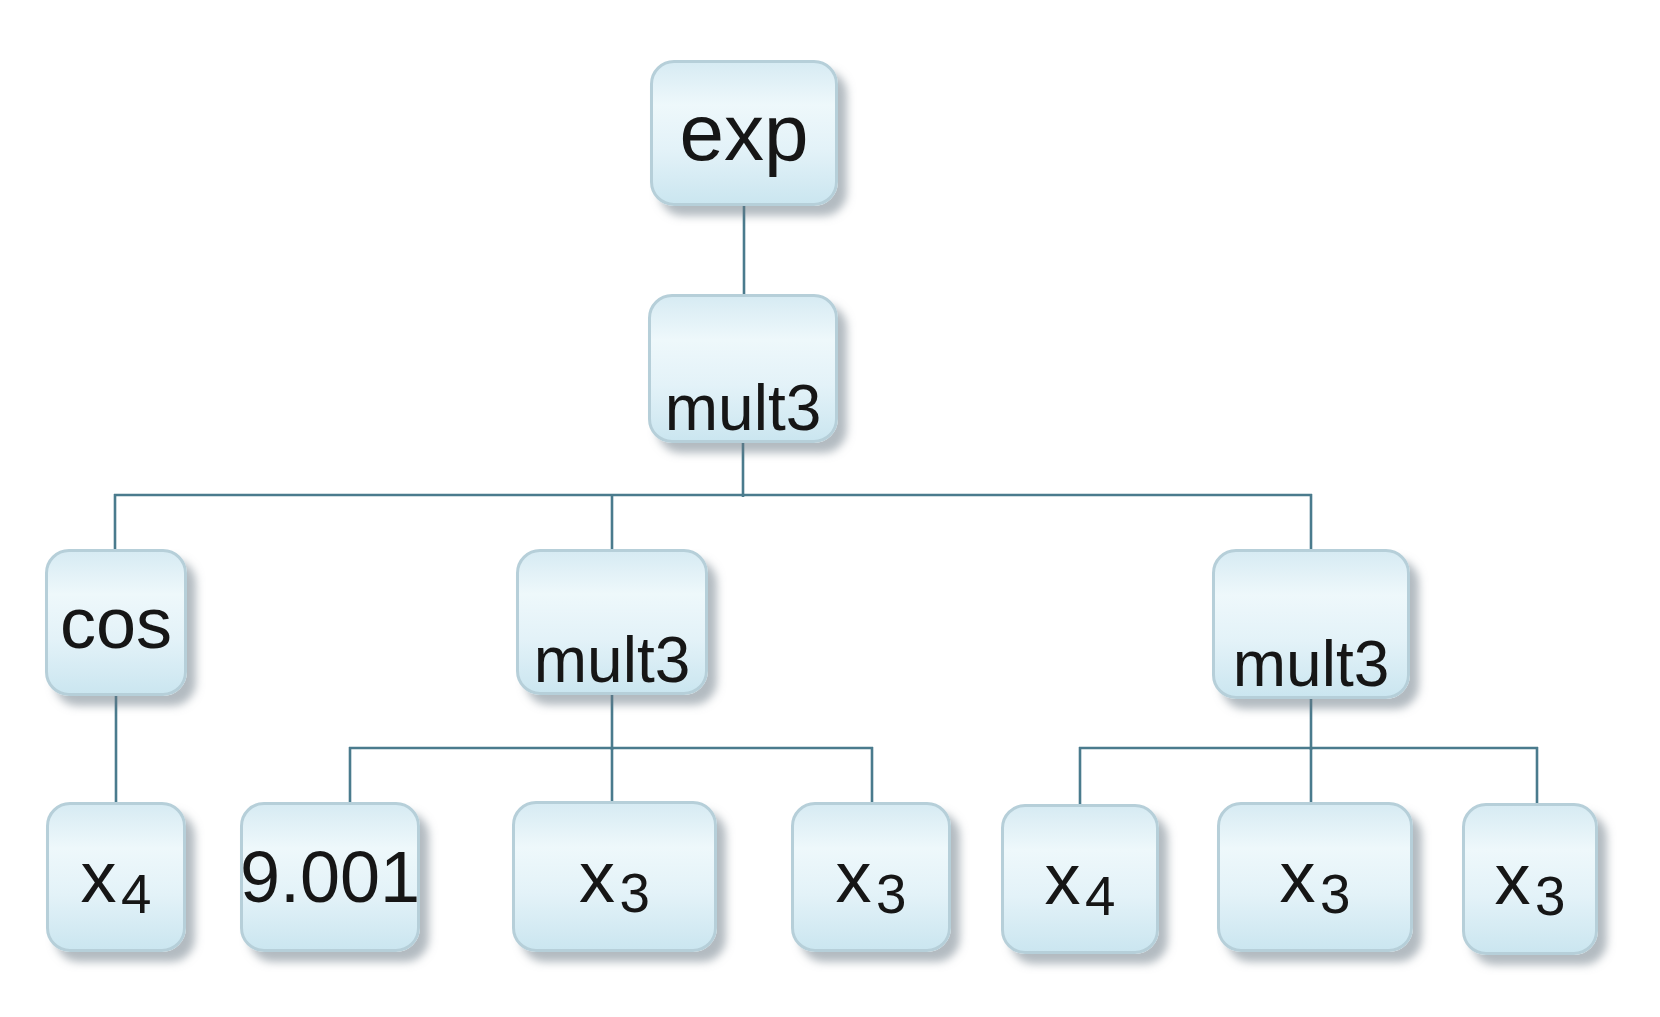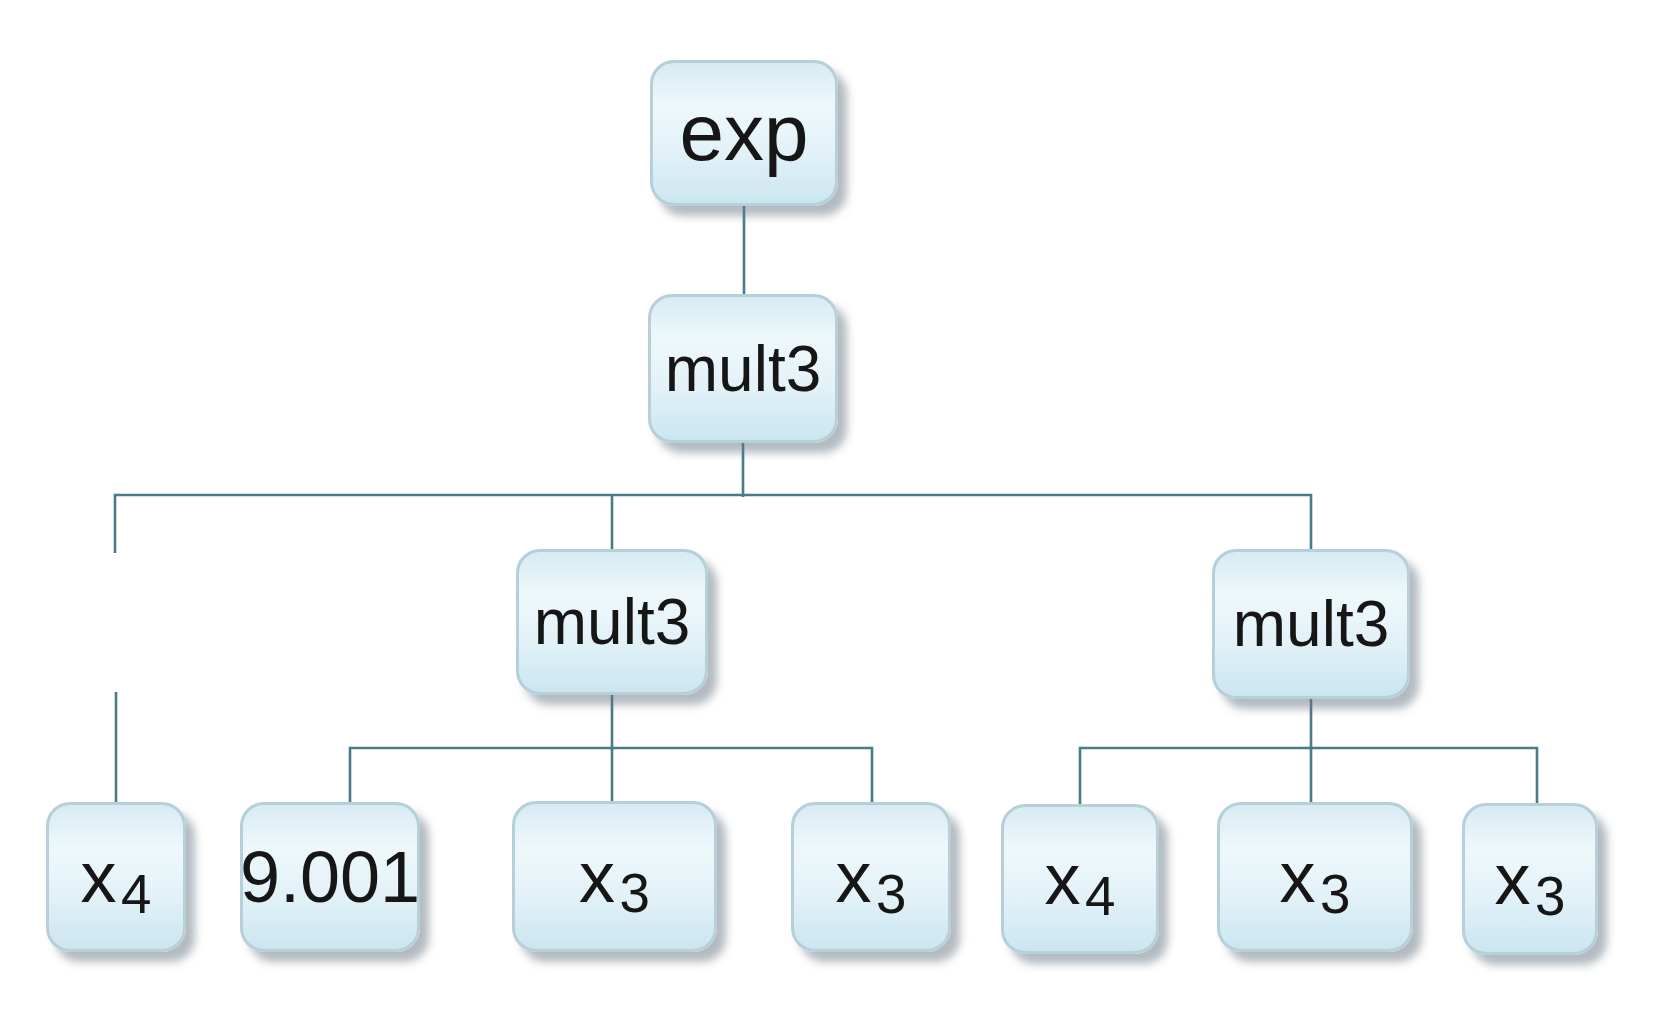--- a/index.html
+++ b/index.html
@@ -28,21 +28,21 @@
       var(--node_fill_light,#eef8fb) 30%,
       #e3f2f8 62%,
       var(--node_fill_bottom,#cbe6f0) 100%);
     box-shadow:9px 10px 9px rgba(104,120,131,0.5);
     color:var(--node_text,#161616);
     z-index:1;
   }
   .node-text{white-space:nowrap;line-height:1;}
   .fs-xl{font-size:80px;}
   .fs-l{font-size:72px;}
-  .fs-m{font-size:64px;}
+  .fs-m{font-size:64px;align-items:flex-end;}
   .sub{
     font-size:0.76em;
     position:relative;top:0.20em;
     margin-left:0.08em;
   }
   .sub:empty{display:none;}
 </style>
 </head>
 <body>
 
@@ -69,20 +69,23 @@
   </svg>
 
   <div class="node fs-xl" style="left:650px;top:44px;width:188px;height:146px;margin-top:16px;">
     <span class="node-text"><span>exp</span></span>
   </div>
 
   <div class="node fs-m" style="left:648px;top:294px;width:190px;height:149px;">
     <span class="node-text"><span>mult3</span></span>
   </div>
 
+  <div class="node fs-l" style="left:45px;top:549px;width:142px;height:147px;">
+    <span class="node-text"><span>cos</span></span>
+  </div>
 
   <div class="node fs-m" style="left:516px;top:549px;width:192px;height:146px;">
     <span class="node-text"><span>mult3</span></span>
   </div>
 
   <div class="node fs-m" style="left:1212px;top:549px;width:198px;height:150px;">
     <span class="node-text"><span>mult3</span></span>
   </div>
 
   <div class="node fs-l" style="left:46px;top:802px;width:140px;height:150px;">

